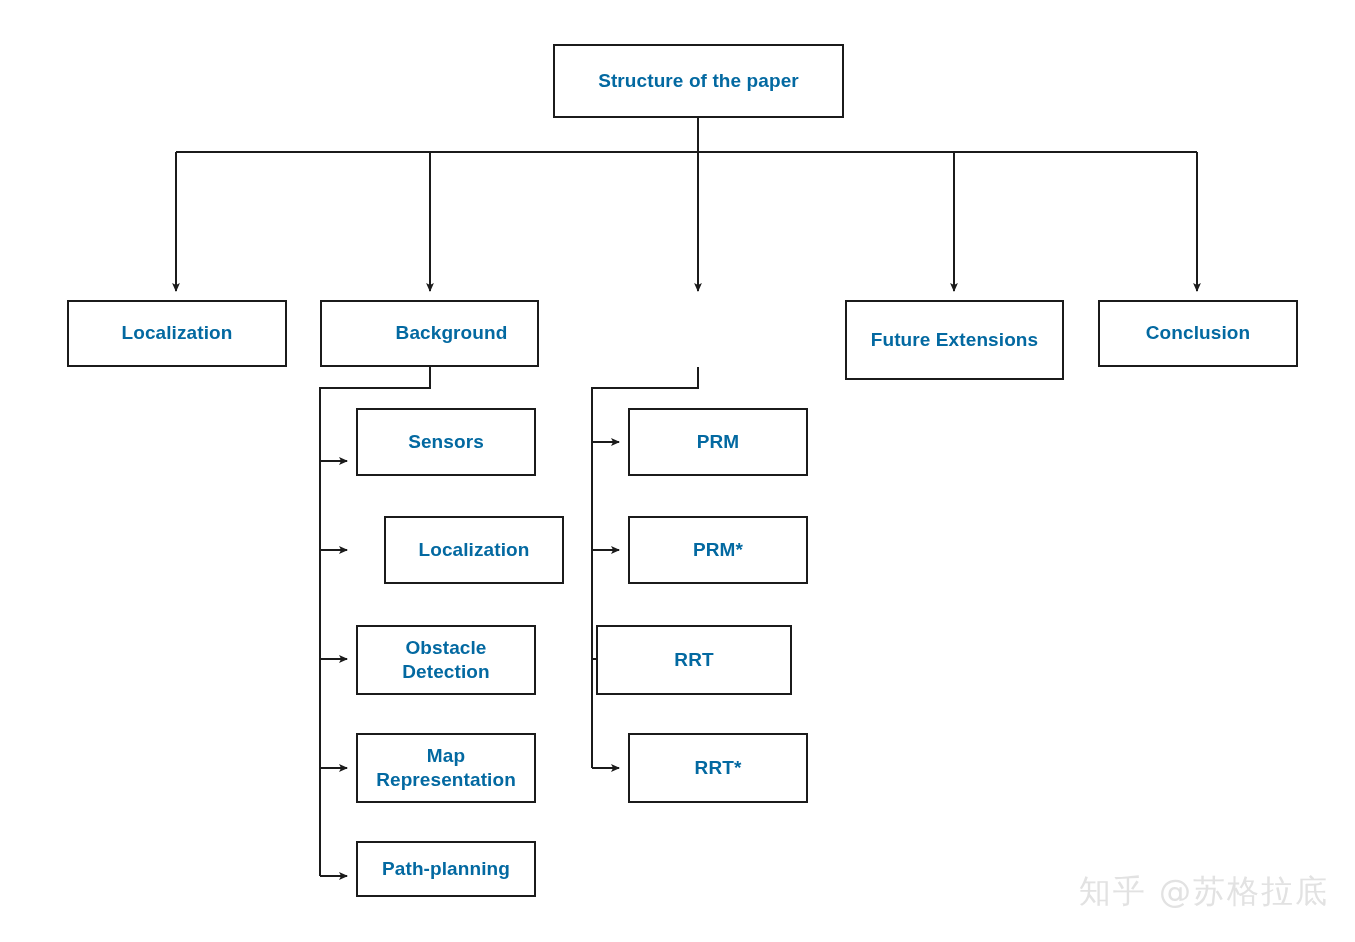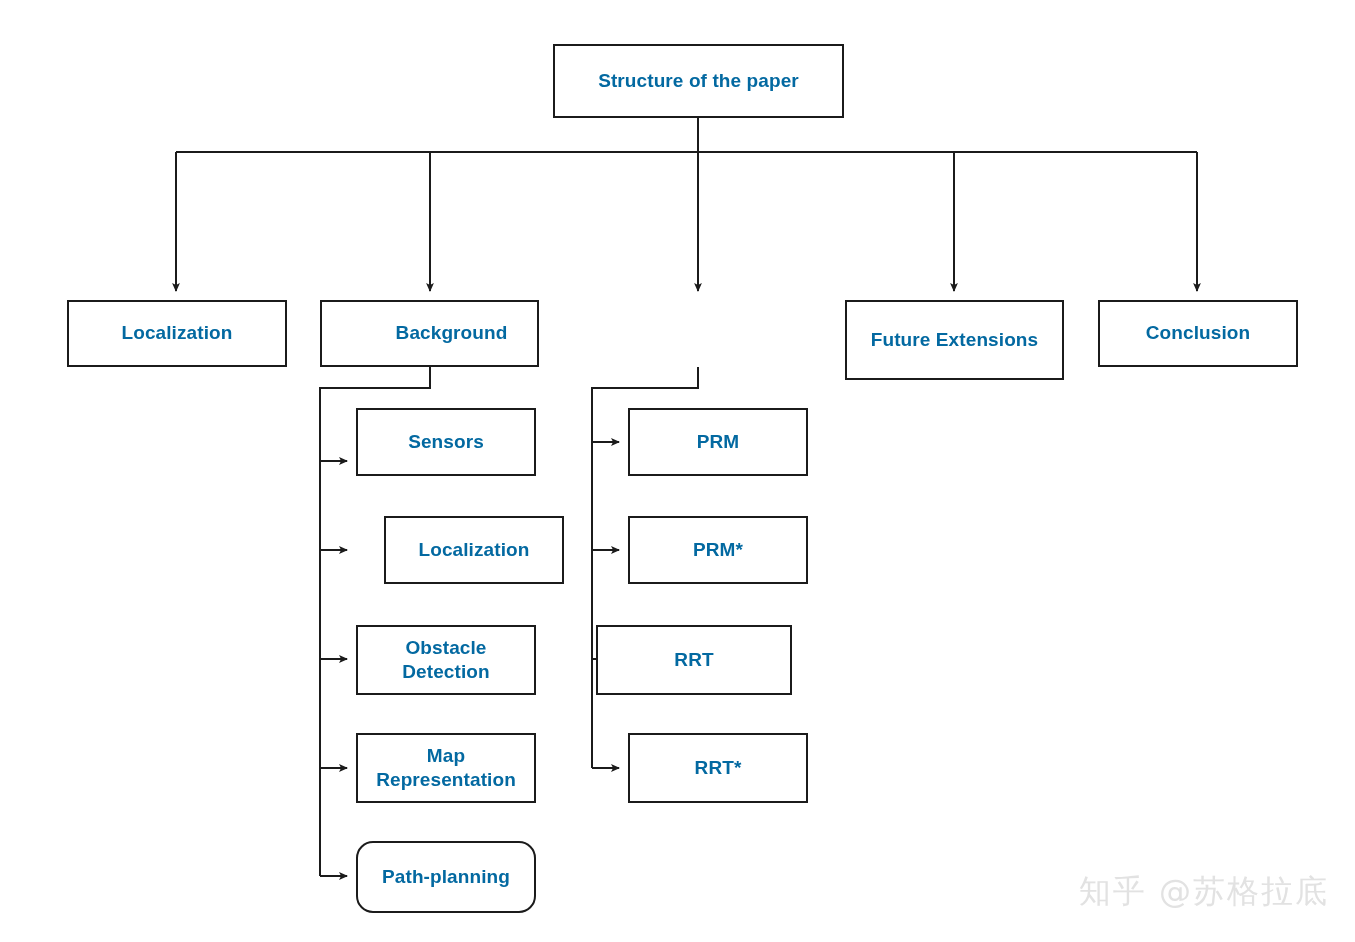--- a/index.html
+++ b/index.html
@@ -131,21 +131,21 @@
   <div class="node leaf" style="left:356px; top:625px; width:180px; height:70px;align-items:center;">
     <span>Obstacle
 Detection</span>
   </div>
 
   <div class="node leaf" style="left:356px; top:733px; width:180px; height:70px;align-items:center;">
     <span>Map
 Representation</span>
   </div>
 
-  <div class="node leaf" style="left:356px; top:841px; width:180px; height:72px;border-radius:17px;">
+  <div class="node leaf" style="left:356px; top:841px; width:180px; height:56px;">
     <span>Path-planning</span>
   </div>
 
   <div class="node leaf" style="left:628px; top:408px; width:180px; height:68px;">
     <span>PRM</span>
   </div>
 
   <div class="node leaf" style="left:628px; top:516px; width:180px; height:68px;">
     <span>PRM*</span>
   </div>

